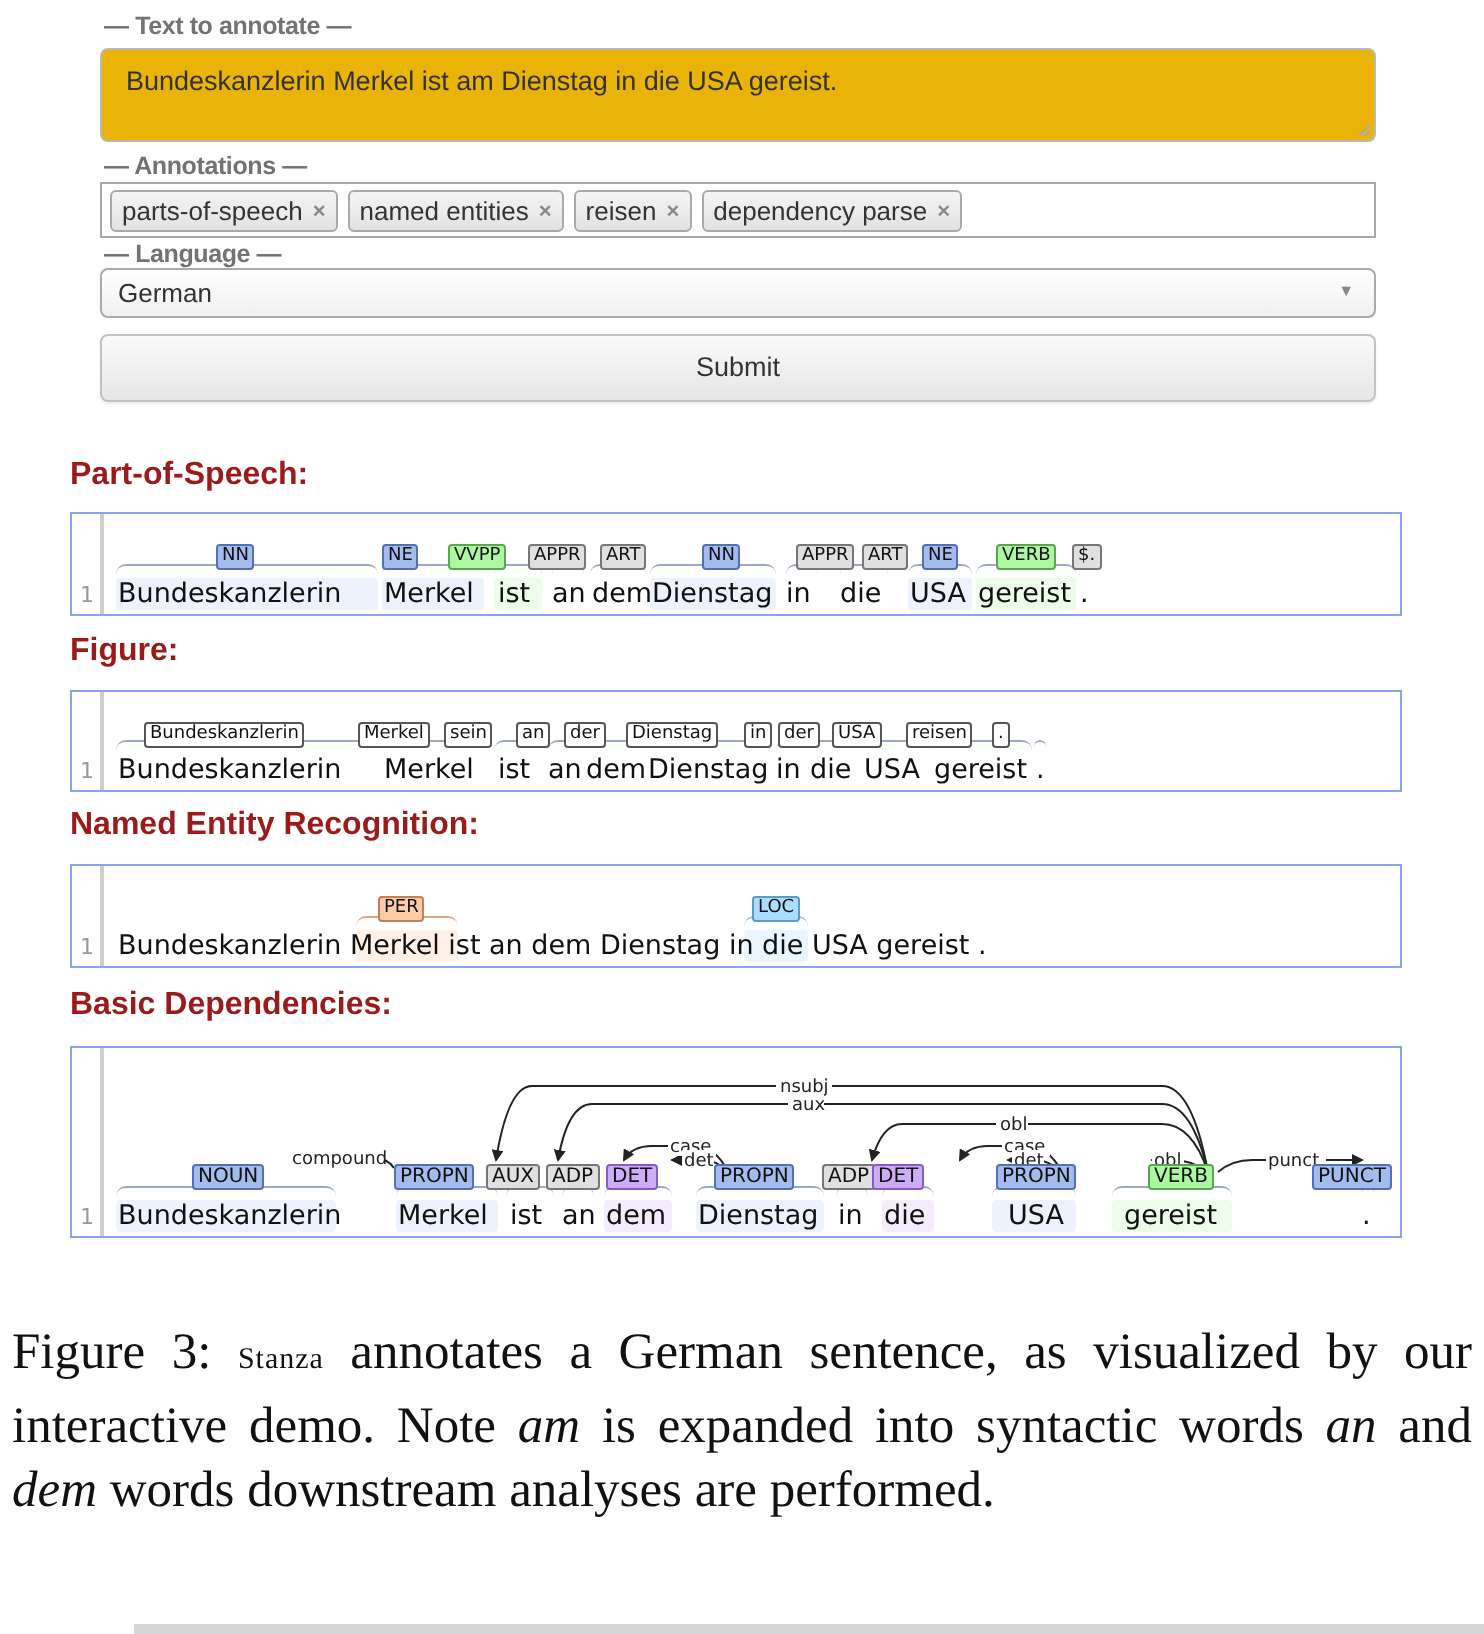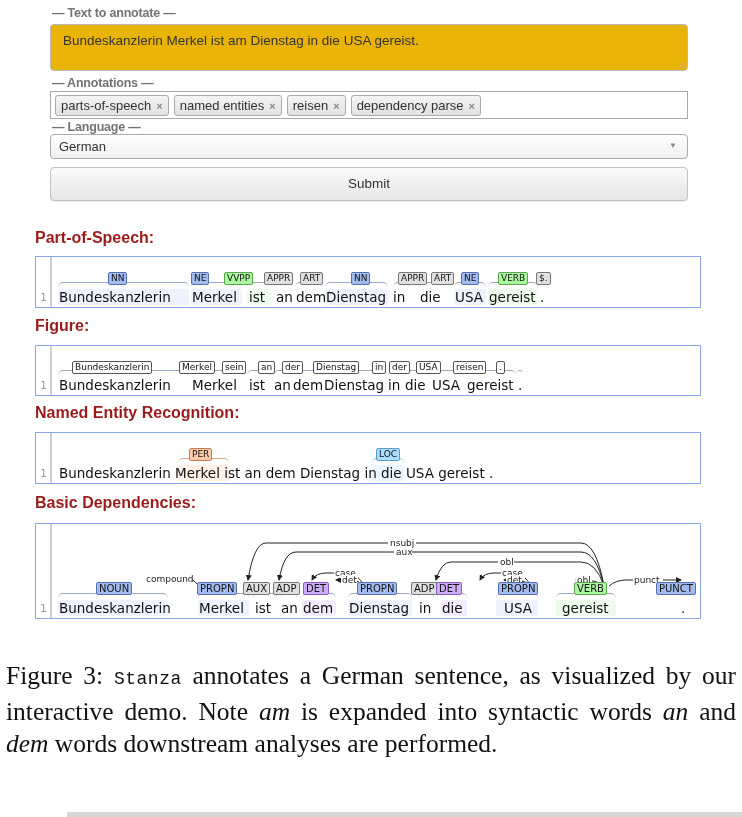--- a/index.html
+++ b/index.html
@@ -66,21 +66,21 @@
   .c-lemma { background: #fff; border-color: #555; }
 
   .arcs { position: absolute; left: 0; top: 0; }
   .arc-label { font-family: "DejaVu Sans", sans-serif; font-size: 9px; fill: #222; }
 
   .caption {
     position: absolute; left: 6px; top: 660px; width: 730px;
     font-family: "Liberation Serif", serif; font-size: 25.5px; line-height: 32.5px; color: #111;
     text-align: justify;
   }
-  .caption .sans { font-family: Liberation Mono, monospace; font-size: 18px; letter-spacing: 0.5px; }
+  .caption .sans { font-family: Liberation Serif, serif; font-size: 15px; letter-spacing: 0.5px; }
   .bottom-bar { position: absolute; left: 67px; top: 812px; width: 675px; height: 5px; background: #d6d6d6; }
 </style>
 </head>
 <body>
 
 <div class="legend" style="top:6px">— Text to annotate —</div>
 <div class="textarea">
   <span>Bundeskanzlerin Merkel ist am Dienstag in die USA gereist.</span>
   <span class="resize-grip"></span>
 </div>

